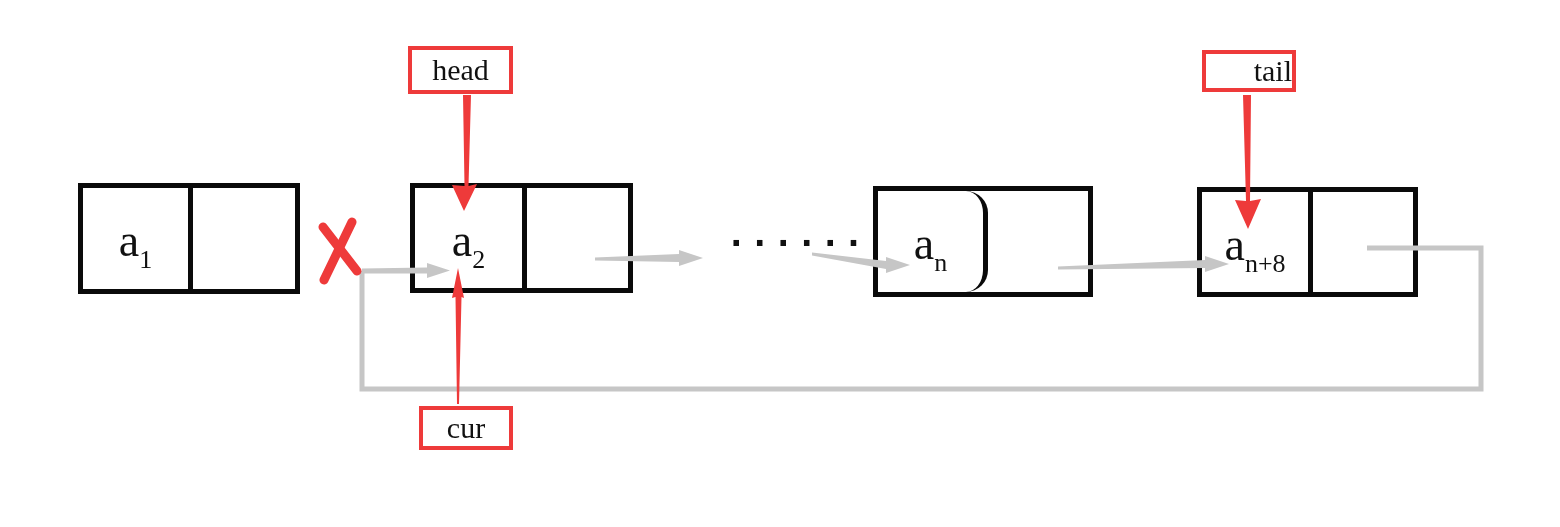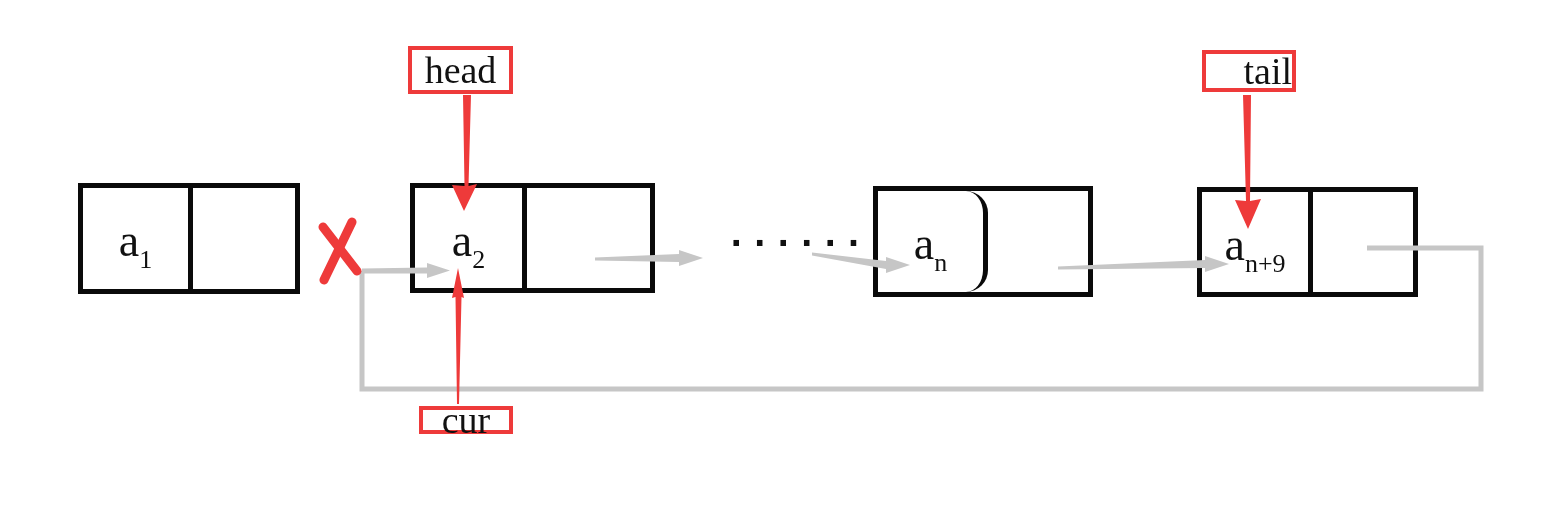--- a/index.html
+++ b/index.html
@@ -42,21 +42,21 @@
     font-size: 26px;
     vertical-align: -12px;
     letter-spacing: 0px;
   }
   
   .ptr-label {
     position: absolute;
     border: 4px solid var(--red);
     background: #ffffff;
     color: #111111;
-    font-size: 38px;
+    font-size: 30px;
     display: flex;
     align-items: center;
     justify-content: center;
     z-index: 10;
   }
   
   .ellipsis {
     position: absolute;
     left: 726px;
     top: 226px;
@@ -84,37 +84,37 @@
 
 <div class="canvas">
 
   <div class="node" style="left:78px; top:183px; width:222px; height:111px;">
     <div class="cell-data" style="width:110px;">
       <span class="node-label"><span>a</span><span class="sub">1</span></span>
     </div>
     <div class="cell-next" style="flex:1;"></div>
   </div>
 
-  <div class="node" style="left:410px; top:183px; width:245px; height:110px;">
+  <div class="node" style="left:410px; top:183px; width:223px; height:110px;">
     <div class="cell-data" style="width:112px;">
       <span class="node-label"><span>a</span><span class="sub">2</span></span>
     </div>
     <div class="cell-next" style="flex:1;"></div>
   </div>
 
   <div class="node" style="left:873px; top:186px; width:220px; height:111px;">
     <div class="cell-data" style="width:110px;border-radius:22px;">
       <span class="node-label"><span>a</span><span class="sub">n</span></span>
     </div>
     <div class="cell-next" style="flex:1;"></div>
   </div>
 
   <div class="node" style="left:1197px; top:187px; width:221px; height:110px;">
     <div class="cell-data" style="width:111px;">
-      <span class="node-label"><span>a</span><span class="sub">n+9</span></span>
+      <span class="node-label"><span>a</span><span class="sub">n+8</span></span>
     </div>
     <div class="cell-next" style="flex:1;"></div>
   </div>
 
   <div class="ellipsis">······</div>
 
   <svg class="overlay" viewBox="0 0 1560 527">
 
     <polyline points="1367,248 1481,248 1481,389 362,389 362,271" fill="none" stroke="var(--gray)" stroke-width="5"></polyline>
 
@@ -139,17 +139,17 @@
   </svg>
 
   <div class="ptr-label" style="left:408px; top:46px; width:105px; height:48px;">
     <span>head</span>
   </div>
 
   <div class="ptr-label" style="left:1202px; top:50px; width:94px; height:42px;justify-content:flex-end;">
     <span>tail</span>
   </div>
 
-  <div class="ptr-label" style="left:419px; top:406px; width:94px; height:28px;">
+  <div class="ptr-label" style="left:419px; top:406px; width:94px; height:44px;">
     <span>cur</span>
   </div>
 
 </div>
 
 </body></html>

